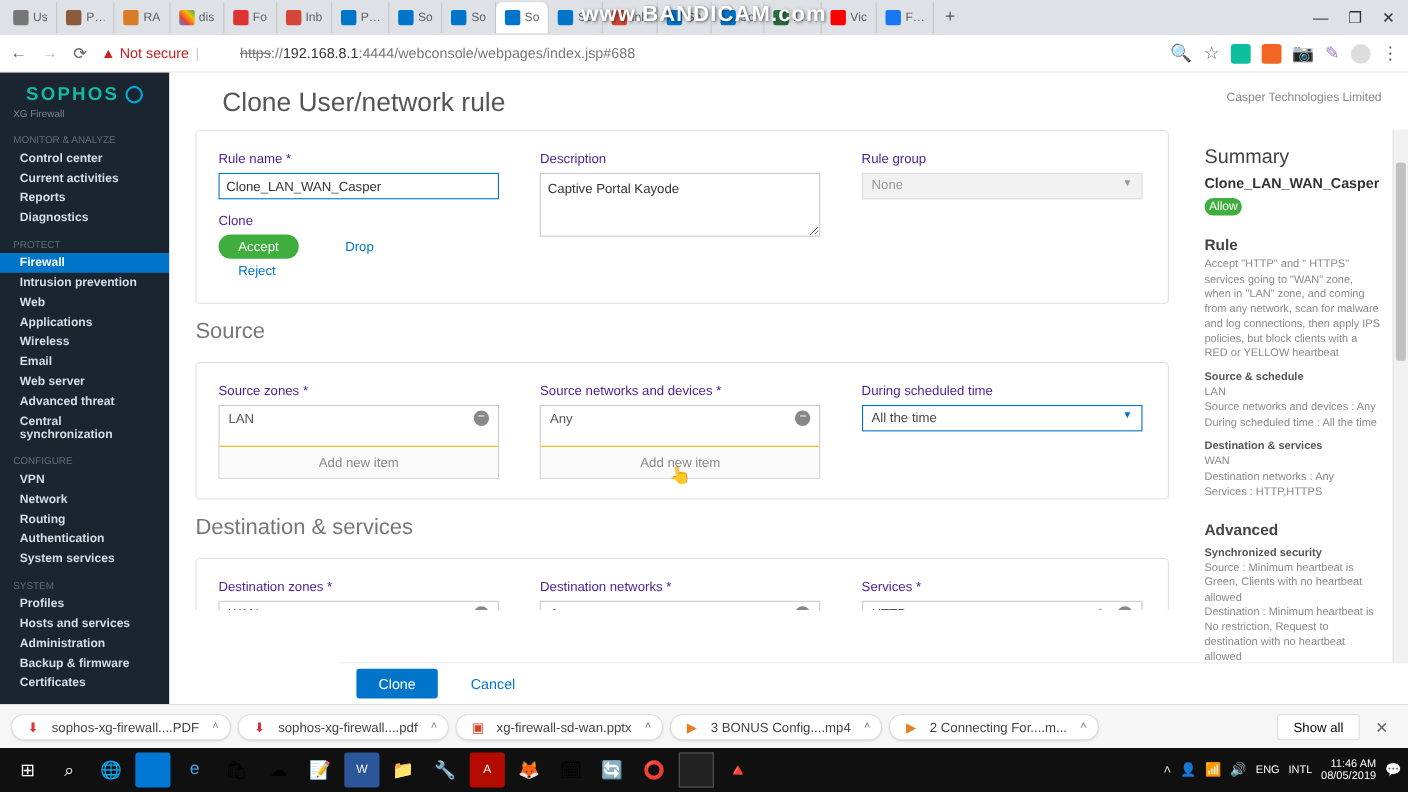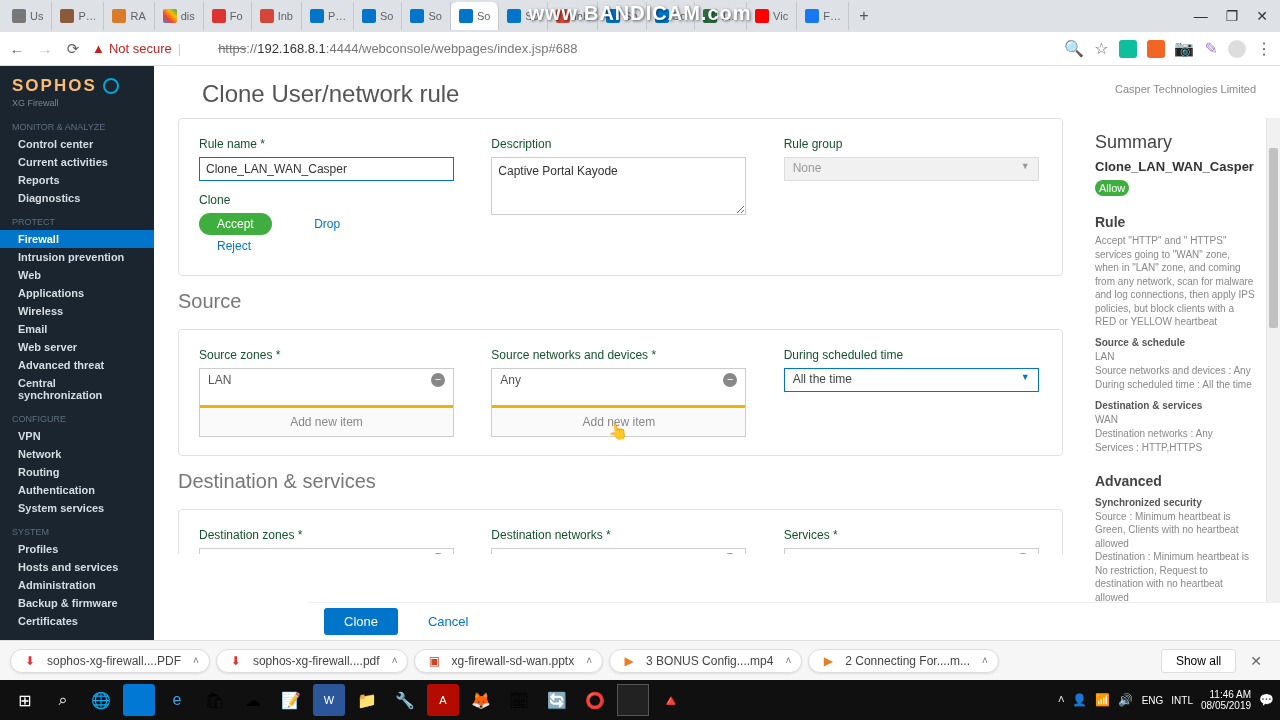--- a/index.html
+++ b/index.html
@@ -21,59 +21,59 @@
 .not-secure { color: #c5221f; display:flex; align-items:center; gap:4px;}
 .url-text { color: #777; }
 .url-text .stk { text-decoration: line-through; margin-left: 31px; }
 .addr-icons { display: flex; gap: 10px; align-items: center; color: #5f6368; }
 .ext-icon { width:18px; height:18px; border-radius:3px; }
 
 
 .app { display: flex; height: 574px; }
 .sidebar { width: 154px; background: #1a2530; color: #a8b2bd; font-size: 11px; overflow-y: auto; flex-shrink: 0; }
 .logo-area { padding: 10px 12px 4px; }
-.logo-text { color: #fdba74; font-size: 17px; letter-spacing: 2px; font-weight: bold; display:flex; align-items:center; gap:6px;}
+.logo-text { color: #14b8a6; font-size: 17px; letter-spacing: 2px; font-weight: bold; display:flex; align-items:center; gap:6px;justify-content:center;}
 .logo-circle { width:16px; height:16px; border:2px solid #00a6d6; border-radius:50%; position:relative;}
 .sub-brand { font-size: 9px; color: #7a8591; margin-top: 2px; }
 .side-hdr { font-size: 9px; color: #5f6d7d; padding: 10px 12px 3px; text-transform: uppercase; }
 .side-item { padding: 3px 12px 3px 18px; color: #d5dde5; cursor: pointer; font-weight: bold; font-size: 11px;}
 .side-item.active { background: #0075c9; color: #fff; }
 
 .main { flex: 1; background: #fff; position: relative; overflow: hidden; }
 .page-header { padding: 14px 24px 10px; display: flex; align-items: flex-start; margin-left: 24px; }
 .page-title { font-size: 24px; color: #555; font-weight: normal; }
 .hdr-links { margin-left: auto; text-align: right; font-size: 12px; }
 .hdr-links a { color: #0075c9; margin-left: 14px; text-decoration: none; }
 .hdr-links .cam::before{content:"🎥 "; }
 .hdr-links .drop::after{content:" ▼"; font-size:9px;}
 .company { color: #888; font-size: 11px; margin-top: 3px; }
 
 .scroll-area { height: calc(100% - 64px); overflow-y: auto; padding: 0 18px 0 24px; }
 .card { border: 1px solid #e0e0e0; border-radius: 4px; padding: 18px 20px; margin-bottom: 14px; }
 .row { display: flex; gap: 34px; }
 .col { flex: 1; }
-.lbl { font-size: 12px; color: #14532d; margin-bottom: 6px; display:block;}
+.lbl { font-size: 12px; color: #4c1d95; margin-bottom: 6px; display:block;}
 .txt-input { width: 255px; height: 24px; border: 1px solid #0075c9; padding: 2px 6px; font-size: 12px; color: #333;}
 .textarea { width: 255px; height: 58px; border: 1px solid #ccc; padding: 6px; font-size: 12px; color: #333; resize: both;}
 .sel-dis { width: 255px; height: 24px; border: 1px solid #ddd; background: #f1f1f1; color: #999; font-size: 12px; padding: 3px 8px; position:relative;}
 .sel-dis::after{content:"▼"; position:absolute; right:8px; font-size:9px; color:#999;}
 .sel-act { width: 255px; height: 24px; border: 1px solid #0075c9; background: #fff; color: #444; font-size: 12px; padding: 3px 8px; position:relative;}
 .sel-act::after{content:"▼"; position:absolute; right:8px; font-size:9px; color:#0075c9;}
 
 .action-row { margin-top: 12px; }
 .pill { display: inline-block; padding: 4px 18px; border-radius: 14px; font-size: 12px; margin-right: 20px; cursor:pointer;}
 .pill.accept { background: #3fae3f; color: #fff; }
 .pill.plain { color: #0075c9; }
 
 .sec-title { font-size: 20px; color: #777; margin: 14px 0 16px; }
 .listbox { width: 255px; border: 1px solid #ccc; }
 .list-items { min-height: 36px; }
 .li-row { display: flex; align-items: center; padding: 4px 8px; font-size: 12px; color: #555; }
 .li-row .rm { margin-left: auto; width: 14px; height: 14px; background: #888; color: #fff; border-radius: 50%; font-size: 11px; line-height: 13px; text-align: center; }
-.add-item { border-top: 3px solid #eab308; text-align: center; padding: 7px; font-size: 12px; color: #888; background:#fafafa;}
+.add-item { border-top: 1px solid #eab308; text-align: center; padding: 7px; font-size: 12px; color: #888; background:#fafafa;}
 .svc-row { display: flex; align-items: center; padding: 4px 8px; font-size: 12px; color: #555;}
 .svc-row .icons { margin-left: auto; color:#888; font-size:12px; display:flex; gap:4px;}
 .svc-row .icons span{width:14px;height:14px;}
 .svc-row .icons .rmc{background:#888;color:#fff;border-radius:50%;line-height:13px;text-align:center;font-size:11px;}
 
 
 .summary { width: 185px; padding: 14px 10px 14px 14px; font-size: 11px; color: #666; }
 .sum-h1 { font-size: 18px; color: #444; margin-bottom: 6px; }
 .sum-name { font-size: 13px; font-weight: bold; color: #333; margin-bottom: 6px; }
 .allow-pill { background: #3fae3f; color: #fff; font-size: 11px; padding: 2px 4px; border-radius: 10px; display:inline-block;}

